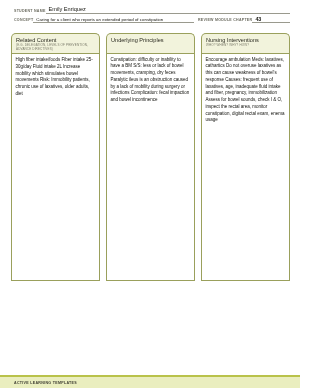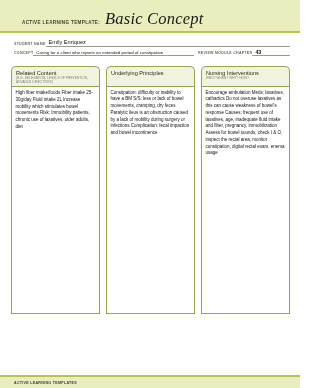--- a/index.html
+++ b/index.html
@@ -144,24 +144,20 @@
     letter-spacing:.3px;
     color:#3d3d32;
     text-transform:uppercase;
   }
 </style>
 </head>
 <body>
 
 <div class="page">
 
-  <div class="banner">
-    <span class="banner-kicker">ACTIVE LEARNING TEMPLATE:</span>
-    <span class="banner-title">Basic Concept</span>
-  </div>
 
   <div class="fields">
 
     <div class="field-row">
       <span class="field-label">STUDENT NAME</span>
       <span class="field-value">Emily Enriquez</span>
     </div>
 
     <div class="field-row split">
       <span class="concept-wrap">

